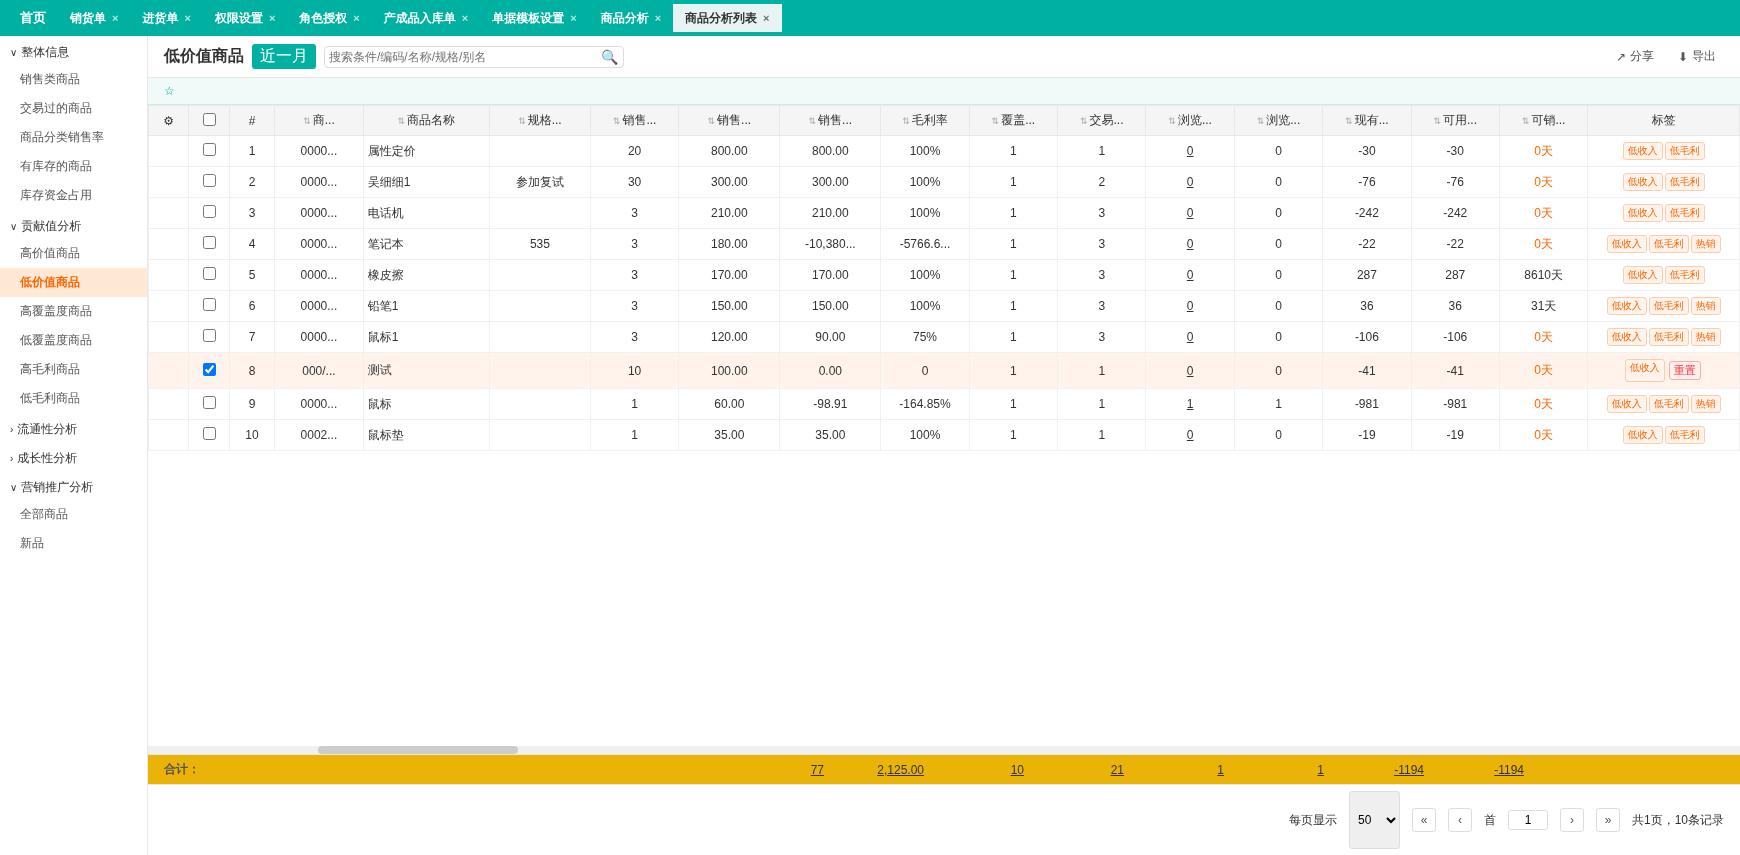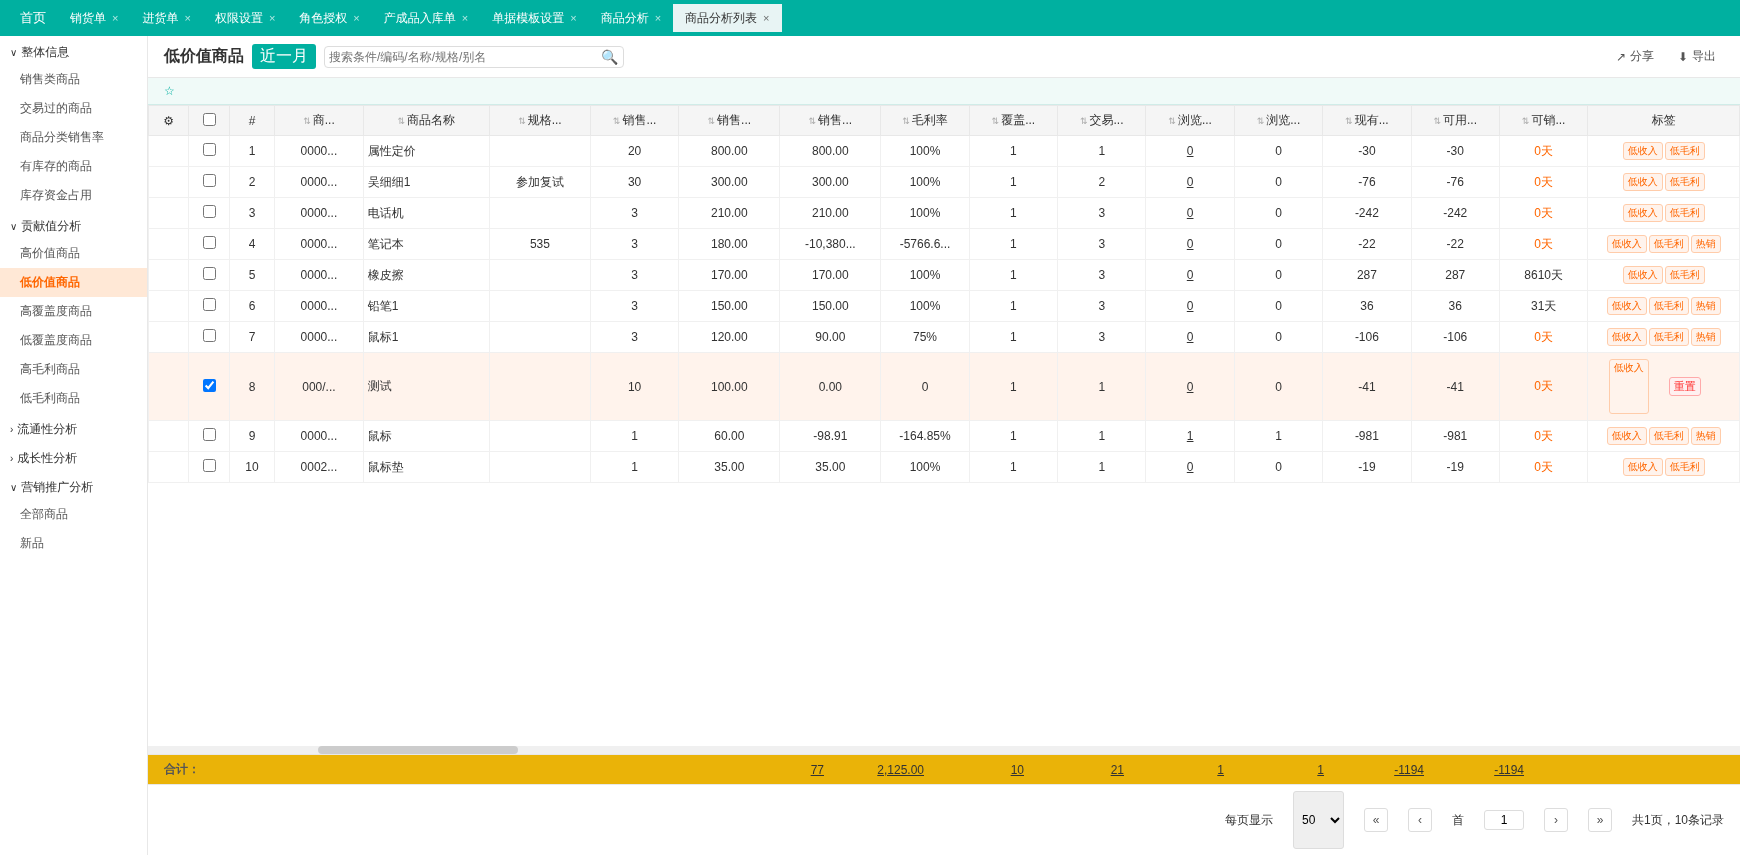--- a/index.html
+++ b/index.html
@@ -16,20 +16,21 @@
     }
     .nav-item {
       color: #fff;
       padding: 0 12px;
       height: 28px;
       display: flex;
       align-items: center;
       cursor: pointer;
       white-space: nowrap;
       font-size: 13px;
+      font-weight: bold;
     }
     .nav-item.active { background: #e8f4f4; color: #333; }
     .nav-item .close-x { margin-left: 6px; opacity: 0.7; font-size: 11px; }
 
     
     .main-layout {
       display: flex;
       flex: 1;
       overflow: hidden;
     }
@@ -158,21 +159,21 @@
     }
     thead th .col-title { display: flex; align-items: center; justify-content: center; gap: 2px; }
     thead th .sort-icon { color: #aaa; font-size: 9px; }
 
     tbody tr { border-bottom: 1px solid #f0f0f0; }
     tbody tr.highlighted { background: #fff3ec; }
     tbody td { padding: 5px 4px; text-align: center; border: 1px solid #f0f0f0; white-space: nowrap; color: #333; }
     tbody td.text-left { text-align: left; }
 
     .tag-orange { color: #ff6600; font-size: 10px; background: #fff3ec; border: 1px solid #ffccaa; border-radius: 3px; padding: 1px 4px; margin: 1px; }
-    .tag-red { color: #ff3333; font-size: 11px; background: #fff0f0; border: 1px solid #ffaaaa; border-radius: 3px; padding: 1px 4px; margin: 19px; }
+    .tag-red { color: #ff3333; font-size: 11px; background: #fff0f0; border: 1px solid #ffaaaa; border-radius: 3px; padding: 1px 4px; margin: 3px; }
     .tag-wrap { display: flex; flex-wrap: wrap; justify-content: center; }
     .zero-link { text-decoration: underline; color: #333; }
 
     
     .footer-bar {
       background: #eab308;
       border-top: 1px solid #e8e8e8;
       padding: 6px 16px;
       display: flex;
       align-items: center;
@@ -185,21 +186,21 @@
     .footer-val { min-width: 60px; text-align: right; }
 
     
     .pagination-bar {
       background: #fff;
       border-top: 1px solid #e8e8e8;
       padding: 6px 16px;
       display: flex;
       align-items: center;
       justify-content: flex-end;
-      gap: 20px;
+      gap: 12px;
       font-size: 12px;
       color: #333;
     }
     .pagination-bar select {
       border: 1px solid #ddd;
       border-radius: 3px;
       padding: 20px 4px;
       font-size: 12px;
     }
     .page-btn {

